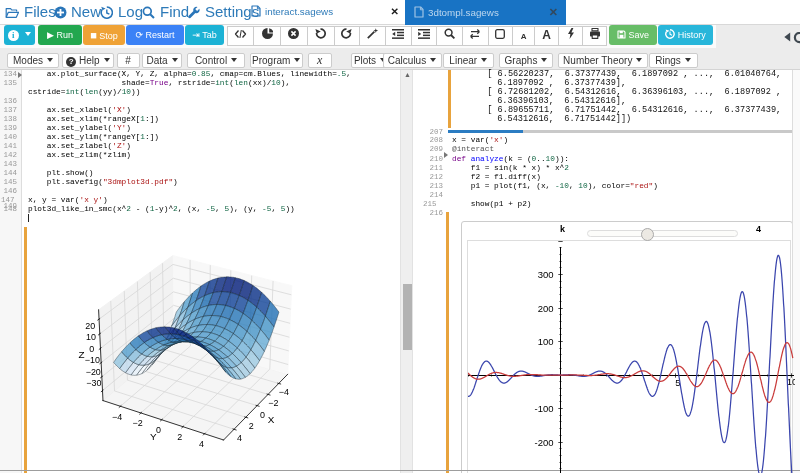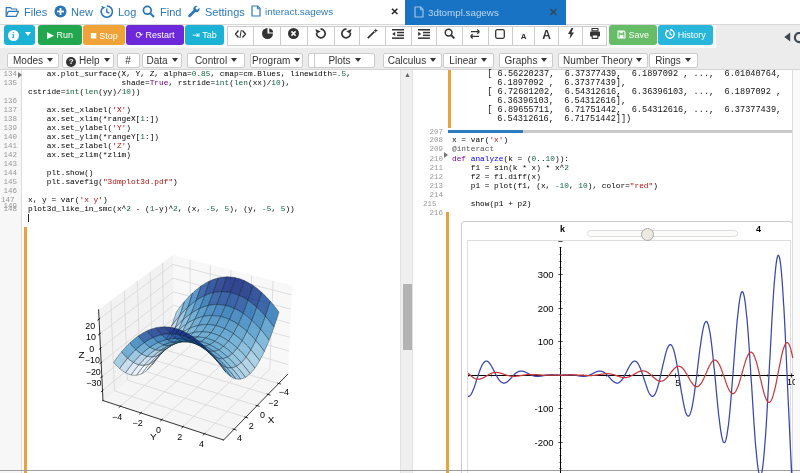--- a/index.html
+++ b/index.html
@@ -1,18 +1,18 @@
 <!DOCTYPE html>
 <html><head><meta charset="utf-8">
 <style>
 *{margin:0;padding:0;box-sizing:border-box}
 html,body{width:800px;height:473px;overflow:hidden;background:#fff;font-family:"Liberation Sans",sans-serif;-webkit-font-smoothing:antialiased}
 #page{position:relative;width:800px;height:473px}
 #nav{position:absolute;left:0;top:0;width:800px;height:25px;background:#fff;border-bottom:1px solid #d8d8d8}
-.navitem{position:absolute;top:0;height:24px;line-height:24px;color:#2d7ab8;font-size:11px;white-space:nowrap}
+.navitem{position:absolute;top:0;height:24px;line-height:24px;color:#2d7ab8;font-size:15px;white-space:nowrap}
 .navitem svg{vertical-align:-2px}
 #tabact{position:absolute;left:405px;top:0;width:161px;height:25px;background:#1873c4;color:#bdd7ee;font-size:9.8px;line-height:25px}
 #tabact svg{vertical-align:-2px}
 .xclose{position:absolute;left:390.5px;top:0;width:14px;height:24px;line-height:24px;color:#1a1a1a;font-weight:bold;font-size:10px}
 #tb{position:absolute;left:0;top:25px;width:800px;height:23px;background:#fbfbfb}
 .btn{position:absolute;height:20px;border-radius:3px;color:#fff;font-size:9px;text-align:center;line-height:20px;white-space:nowrap}
 .ibtn{position:absolute;top:25.5px;height:20px;background:#fff;border:1px solid #ccc;color:#333;text-align:center;line-height:17.5px;font-size:10px}
 #dd{position:absolute;left:0;top:48px;width:800px;height:22px;background:#ececec;border-bottom:1px solid #d4d4d4}
 .dbtn{position:absolute;top:52.5px;height:15px;background:#fff;border:1px solid #ccc;border-radius:2px;color:#333;font-size:10px;text-align:center;line-height:13px;white-space:nowrap}
 .caret{display:inline-block;width:0;height:0;border-left:3.5px solid transparent;border-right:3.5px solid transparent;border-top:4px solid #333;vertical-align:2px;margin-left:4px}
@@ -62,21 +62,21 @@
 <div class="xclose">✕</div>
 <div id="tabact"><span style="margin-left:9px"><svg width="10" height="12" viewBox="0 0 10 12" style="" xmlns="http://www.w3.org/2000/svg">
           <path d="M1 1 L6.6 1 L9 3.4 L9 11 L1 11 Z" fill="none" stroke="#9fc4e4" stroke-width="1.2"></path>
           <path d="M6.4 1.2 L6.4 3.8 L8.8 3.8" fill="none" stroke="#9fc4e4" stroke-width="1"></path>
         </svg></span><span style="margin-left:4px">3dtompl.sagews</span><span style="position:absolute;right:8px;top:0;color:#32495e;font-weight:bold;font-size:11px">✕</span></div>
 <div id="tb"></div>
 <div style="position:absolute;left:716px;top:25px;width:84px;height:23px;background:#ececec"></div>
 <div class="btn" style="left:4px;top:25px;width:31px;background:#1cb2d5"><span style="display:inline-block;width:11px;height:11px;border-radius:6px;background:#fff;color:#1cb2d5;font-size:9px;line-height:11px;font-weight:bold;font-family:'Liberation Serif',serif">i</span> <span class="caret" style="border-top-color:#fff"></span></div>
 <div class="btn" style="left:38px;top:25px;width:44px;background:#22a74f"><span style="font-size:9px">▶</span> Run</div>
 <div class="btn" style="left:83px;top:25px;width:42px;background:#efa236"><span style="font-size:11px">■</span> Stop</div>
-<div class="btn" style="left:126px;top:25px;width:58px;background:#6d28d9">⟳ Restart</div>
+<div class="btn" style="left:126px;top:25px;width:58px;background:#3b82f6">⟳ Restart</div>
 <div class="btn" style="left:185px;top:25px;width:39px;background:#1cb2d5">⇥ Tab</div>
 <div class="ibtn" style="left:227px;width:27.40px"><svg width="13" height="10" viewBox="0 0 13 10" style="" xmlns="http://www.w3.org/2000/svg">
         <path d="M4.5 1.5 L1.5 5 L4.5 8.5 M8.5 1.5 L11.5 5 L8.5 8.5" fill="none" stroke="#333" stroke-width="1.3"></path>
         <line x1="7.3" y1="1" x2="5.9" y2="9" stroke="#333" stroke-width="1"></line>
       </svg></div>
 <div class="ibtn" style="left:253.4px;width:27.40px"><svg width="11" height="11" viewBox="0 0 11 11" style="" xmlns="http://www.w3.org/2000/svg">
         <path d="M5.5 5.5 L5.5 0 A5.5 5.5 0 1 0 11 5.5 Z" fill="#333"></path>
         <path d="M6.6 4.4 L6.6 0.1 A5.5 5.5 0 0 1 10.9 4.4 Z" fill="#333" transform="translate(0.6,0.1)"></path>
       </svg></div>
 <div class="ibtn" style="left:279.8px;width:27.80px"><svg width="11" height="11" viewBox="0 0 11 11" style="" xmlns="http://www.w3.org/2000/svg">
@@ -145,21 +145,21 @@
         <circle cx="15.5" cy="5.5" r="4.6" fill="none" stroke="#3f4850" stroke-width="2.2"></circle>
       </svg></div>
 <div id="dd"></div>
 <div class="dbtn" style="left:7px;width:52px">Modes<span class="caret"></span></div>
 <div class="dbtn" style="left:62px;width:52px"><span style="display:inline-block;width:10px;height:10px;border-radius:5px;background:#333;color:#fff;font-size:8px;line-height:10px;font-weight:bold;vertical-align:0px">?</span> Help<span class="caret"></span></div>
 <div class="dbtn" style="left:116.5px;width:23px">#</div>
 <div class="dbtn" style="left:142px;width:40px">Data<span class="caret"></span></div>
 <div class="dbtn" style="left:187px;width:58px">Control<span class="caret"></span></div>
 <div class="dbtn" style="left:249.5px;width:53.5px">Program<span class="caret"></span></div>
 <div class="dbtn" style="left:308px;width:23.5px"><i style="font-family:'Liberation Serif',serif;font-size:12px">x</i></div>
-<div class="dbtn" style="left:314px;width:61px">Plots<span class="caret"></span></div>
+<div class="dbtn" style="left:351px;width:38px">Plots<span class="caret"></span></div>
 <div class="dbtn" style="left:382.5px;width:59px">Calculus<span class="caret"></span></div>
 <div class="dbtn" style="left:442.5px;width:51.5px">Linear<span class="caret"></span></div>
 <div class="dbtn" style="left:499px;width:54px">Graphs<span class="caret"></span></div>
 <div class="dbtn" style="left:558px;width:89.5px">Number Theory<span class="caret"></span></div>
 <div class="dbtn" style="left:648.5px;width:49px">Rings<span class="caret"></span></div>
 <div id="ed">
 <div id="lgut"></div>
 <div id="lsb">
         <div class="thumb"></div>
         <div style="position:absolute;left:3px;top:1px;color:#666;font-size:7px">▲</div>

